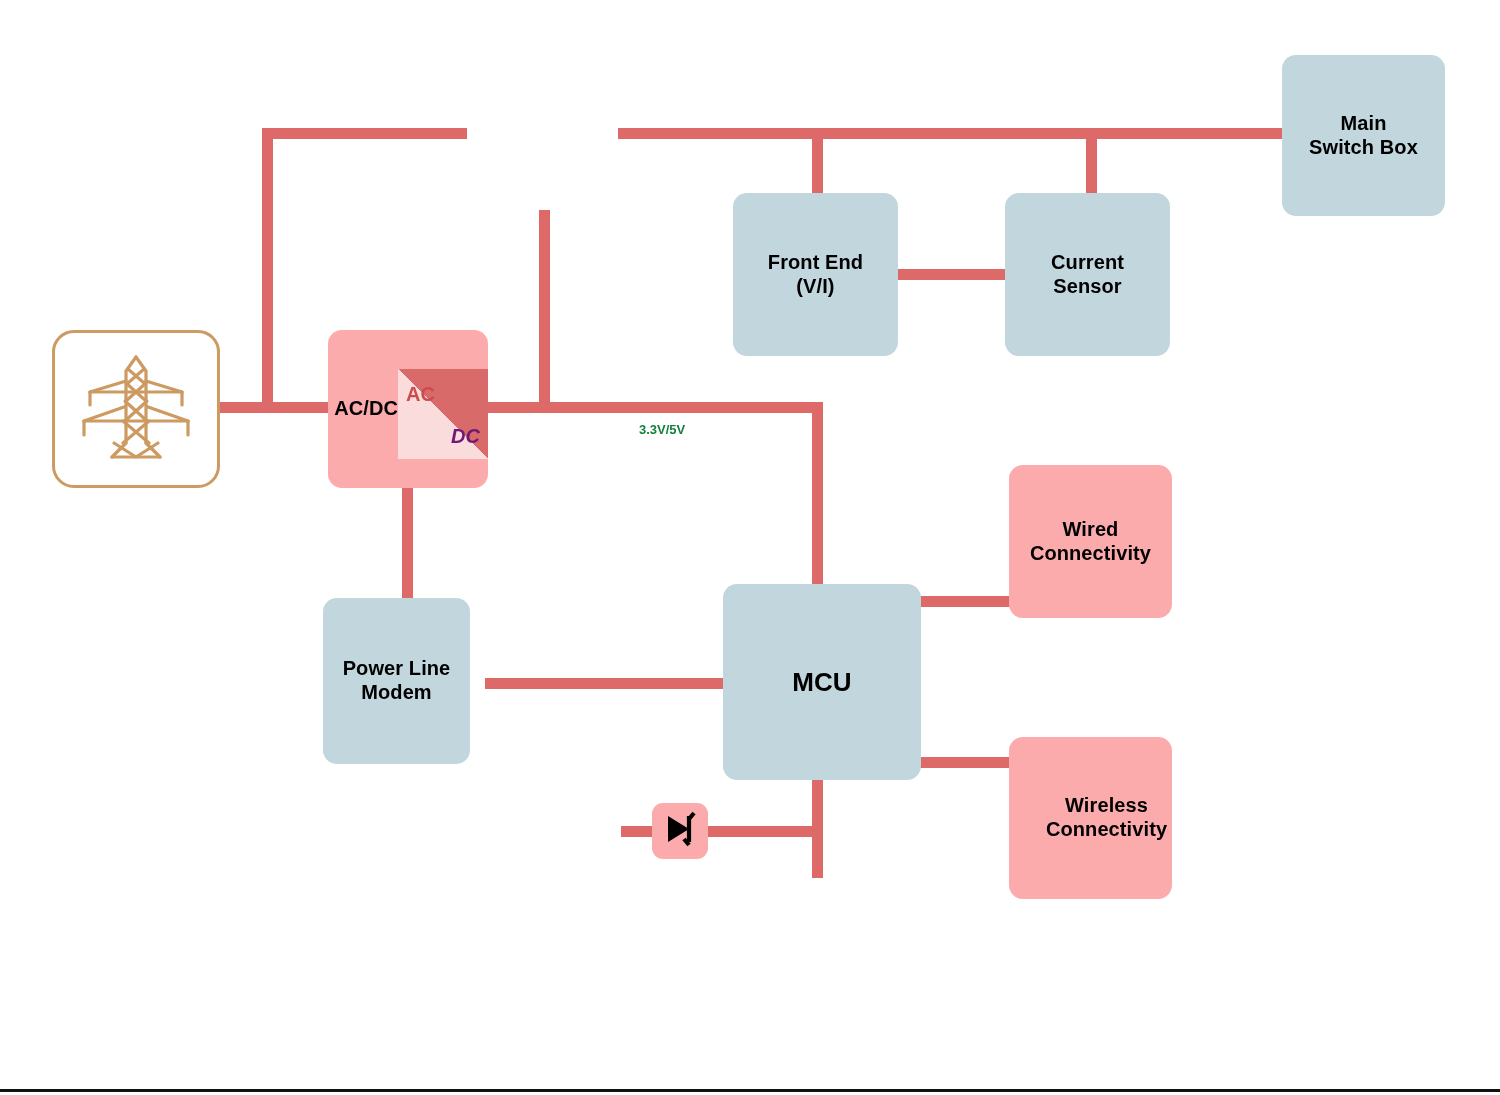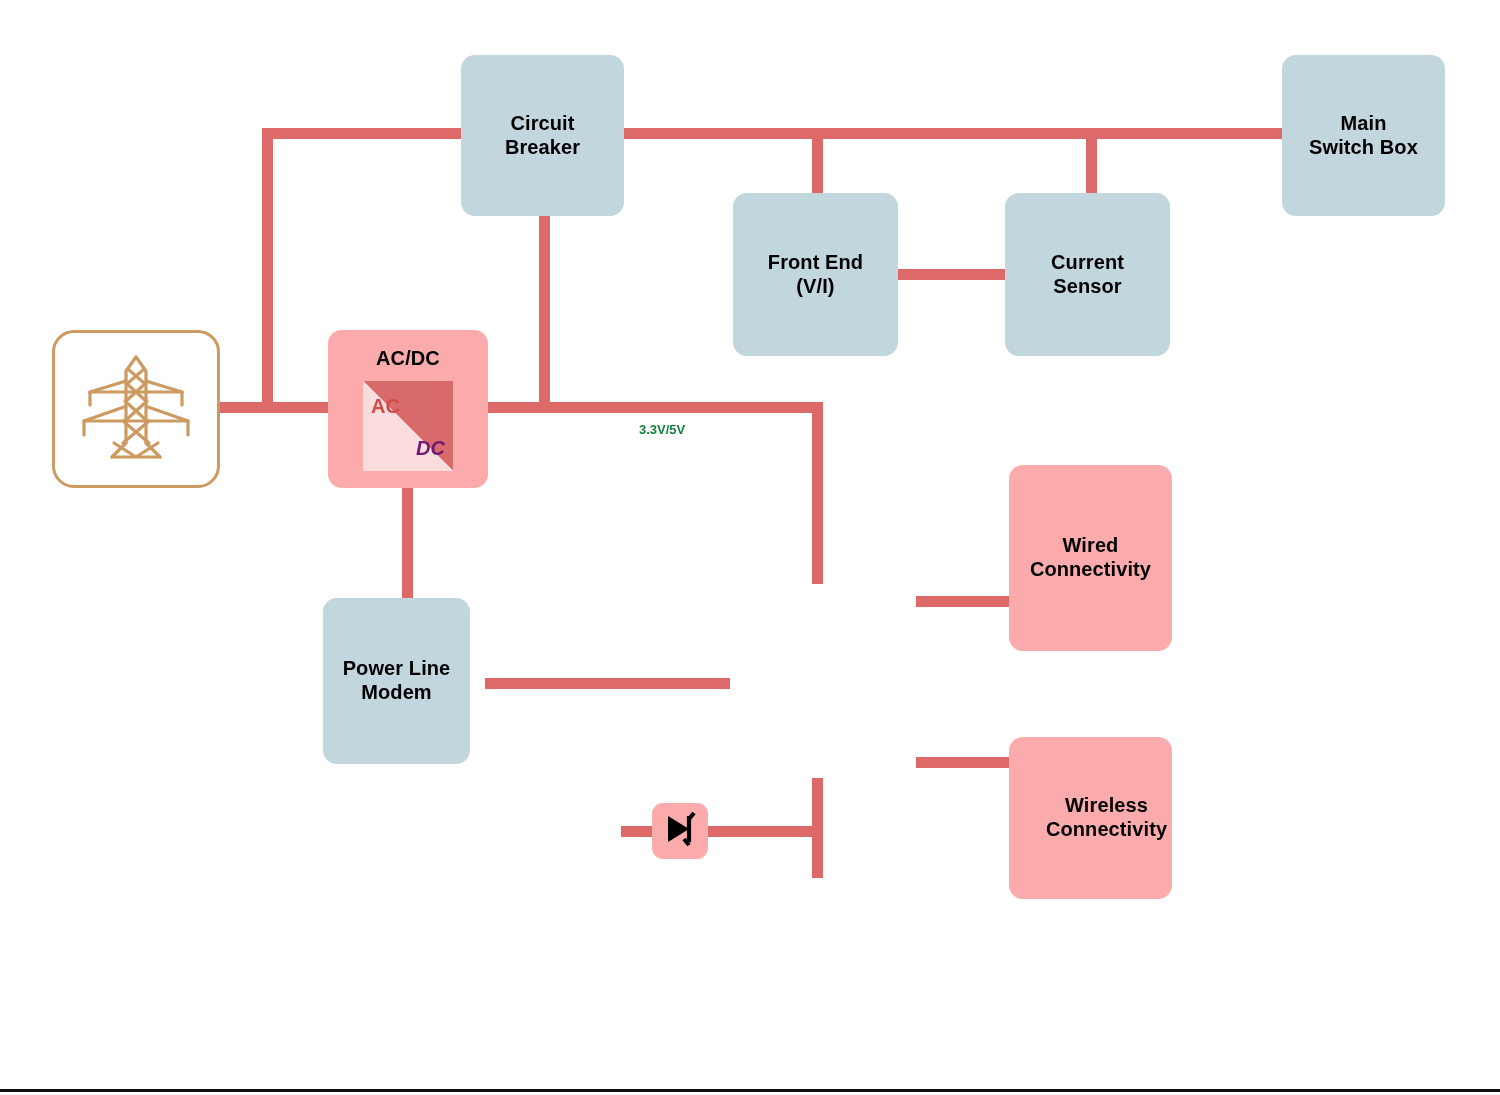--- a/index.html
+++ b/index.html
@@ -58,22 +58,22 @@
     border: 3px solid #cd9a61;
     border-radius: 22px;
     box-sizing: border-box;
     display: flex;
     align-items: center;
     justify-content: center;
   }
 
   
   .acdc {
-    flex-direction: column;
-    justify-content: center;
+    flex-direction: row;
+    justify-content: flex-end;
     padding-top: 0;
   }
   .acdc-title {
     font-size: 20px;
     font-weight: 700;
     color: #000;
   }
   .acdc-square {
     position: relative;
     width: 90px;
@@ -193,24 +193,20 @@
 
   <div class="node pink acdc" style="left:328px; top:330px; width:160px; height:158px;">
     <span class="acdc-title">AC/DC</span>
     <span class="acdc-square">
       <span class="tri"></span>
       <span class="acdc-ac">AC</span>
       <span class="acdc-dc">DC</span>
     </span>
   </div>
 
-  <div class="node blue" style="left:461px; top:55px; width:163px; height:161px;">
-    <span class="node-label">Circuit
-Breaker</span>
-  </div>
 
   <div class="node blue" style="left:1282px; top:55px; width:163px; height:161px;">
     <span class="node-label">Main
 Switch Box</span>
   </div>
 
   <div class="node blue" style="left:733px; top:193px; width:165px; height:163px;">
     <span class="node-label">Front End
 (V/I)</span>
   </div>
@@ -218,22 +214,25 @@
   <div class="node blue" style="left:1005px; top:193px; width:165px; height:163px;">
     <span class="node-label">Current
 Sensor</span>
   </div>
 
   <div class="node blue" style="left:323px; top:598px; width:147px; height:166px;">
     <span class="node-label">Power Line
 Modem</span>
   </div>
 
-
-  <div class="node pink" style="left:1009px; top:465px; width:163px; height:186px;">
+  <div class="node blue" style="left:723px; top:584px; width:198px; height:196px;">
+    <span class="node-label" style="font-size:26px;">MCU</span>
+  </div>
+
+  <div class="node pink" style="left:1009px; top:465px; width:163px; height:153px;">
     <span class="node-label">Wired
 Connectivity</span>
   </div>
 
   <div class="node pink" style="left:1009px; top:737px; width:163px; height:162px;padding-left:32px;">
     <span class="node-label">Wireless
 Connectivity</span>
   </div>
 
 

